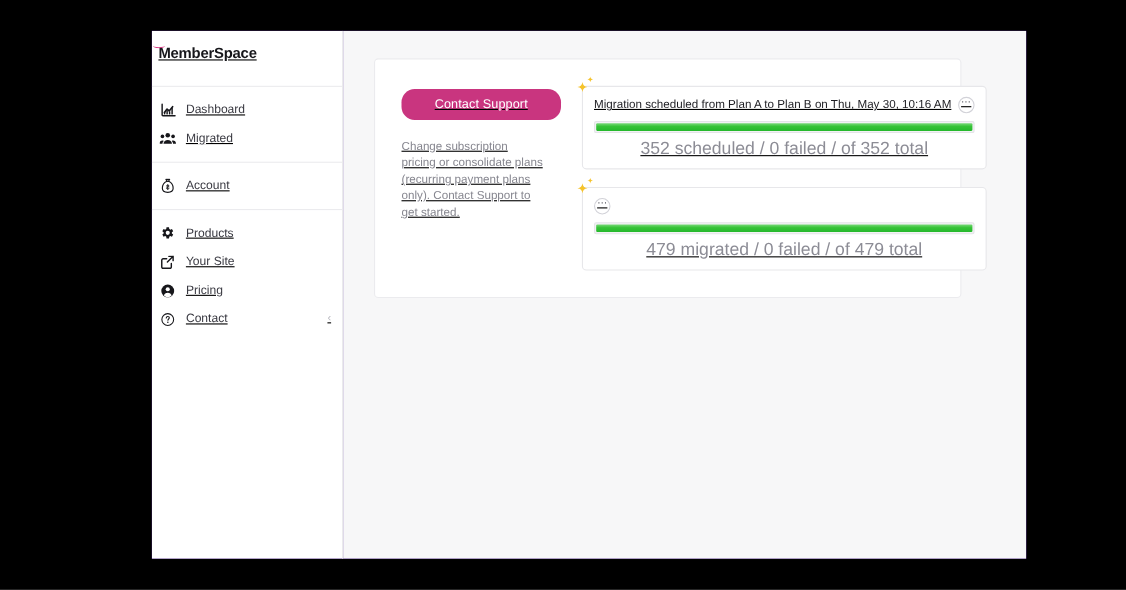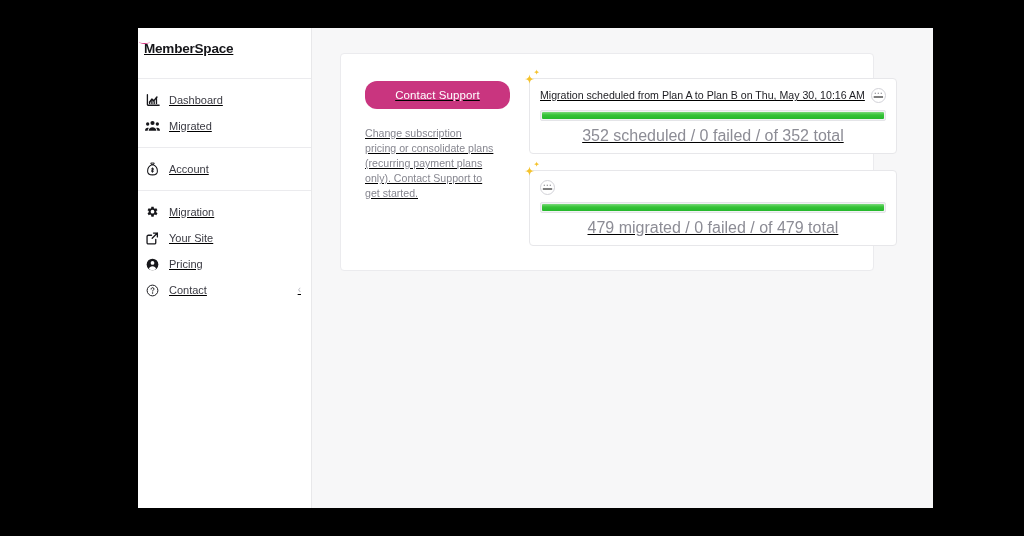--- a/index.html
+++ b/index.html
@@ -285,21 +285,21 @@
 
     <div class="nav-divider"></div>
 
     <div class="nav-group">
       <div class="nav-item">
         <span class="nav-ico">
           <svg width="13" height="13" viewBox="0 0 16 16" fill="#17171b">
             <path d="M9.4.8H6.6l-.3 1.9a5.6 5.6 0 0 0-1.2.7L3.3 2.7 1.9 5.1l1.5 1.2a5.6 5.6 0 0 0 0 1.4L1.9 8.9l1.4 2.4 1.8-.7c.4.3.8.5 1.2.7l.3 1.9h2.8l.3-1.9c.4-.2.8-.4 1.2-.7l1.8.7 1.4-2.4-1.5-1.2a5.6 5.6 0 0 0 0-1.4l1.5-1.2-1.4-2.4-1.8.7a5.6 5.6 0 0 0-1.2-.7zM8 9.3a2.3 2.3 0 1 1 0-4.6 2.3 2.3 0 0 1 0 4.6z"></path>
           </svg>
         </span>
-        <span class="nav-label">Migration</span>
+        <span class="nav-label">Products</span>
       </div>
 
       <div class="nav-item">
         <span class="nav-ico">
           <svg width="13" height="13" viewBox="0 0 16 16" fill="none">
             <path d="M9.2 1.3H14v4.8M14 1.3 7.6 7.7" stroke="#17171b" stroke-width="1.6" stroke-linecap="round" stroke-linejoin="round"></path>
             <path d="M12 9.2v4a1.5 1.5 0 0 1-1.5 1.5H2.8a1.5 1.5 0 0 1-1.5-1.5V5.5A1.5 1.5 0 0 1 2.8 4h4" stroke="#17171b" stroke-width="1.6" stroke-linecap="round" stroke-linejoin="round"></path>
           </svg>
         </span>
         <span class="nav-label">Your Site</span>

